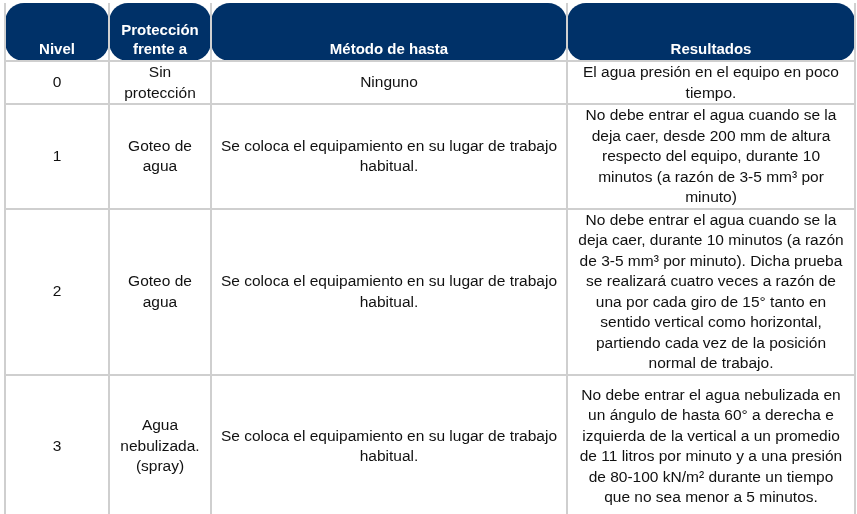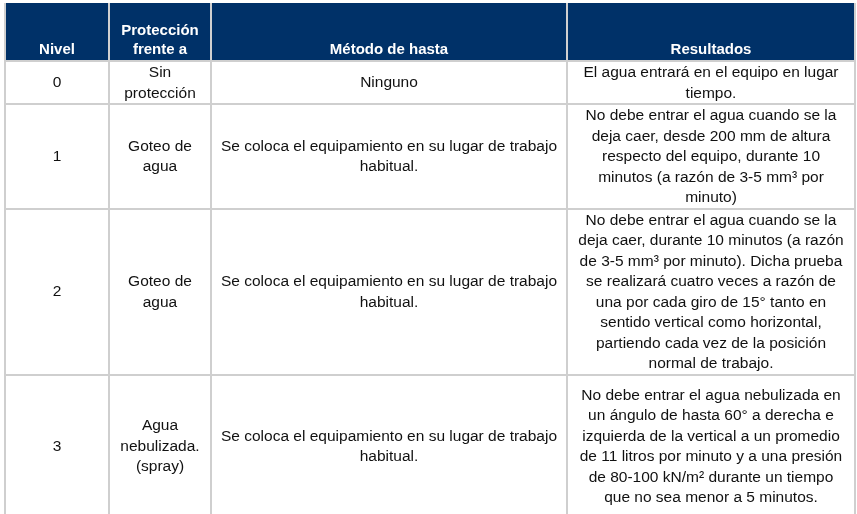--- a/index.html
+++ b/index.html
@@ -36,20 +36,21 @@
       font-size: 15px;
       line-height: 19px;
       text-align: center;
       vertical-align: bottom;
       padding: 0 4px 2px 4px;
       height: 55px;
       border-left: 2px solid #d0d0d0;
       border-right: 2px solid #d0d0d0;
       border-top: 0;
       border-bottom: 2px solid #cfcfcf;
+      border-radius: 19px;
     }
     table.ip-table th:first-child { border-left: 2px solid #d0d0d0; }
 
     table.ip-table td {
       font-size: 15.5px;
       line-height: 20.5px;
       text-align: center;
       vertical-align: middle;
       padding: 0 6px;
       border: 2px solid #cfcfcf;
@@ -77,21 +78,21 @@
         <th>Protección frente a</th>
         <th>Método de hasta</th>
         <th>Resultados</th>
       </tr>
     </thead>
     <tbody>
       <tr class="r0">
         <td>0</td>
         <td>Sin protección</td>
         <td>Ninguno</td>
-        <td>El agua entrará en el equipo en lugar tiempo.</td>
+        <td>El agua presión en el equipo en poco tiempo.</td>
       </tr>
       <tr class="r1">
         <td>1</td>
         <td>Goteo de agua</td>
         <td>Se coloca el equipamiento en su lugar de trabajo habitual.</td>
         <td>No debe entrar el agua cuando se la deja caer, desde 200 mm de altura respecto del equipo, durante 10 minutos (a razón de 3-5 mm³ por minuto)</td>
       </tr>
       <tr class="r2">
         <td>2</td>
         <td>Goteo de agua</td>

